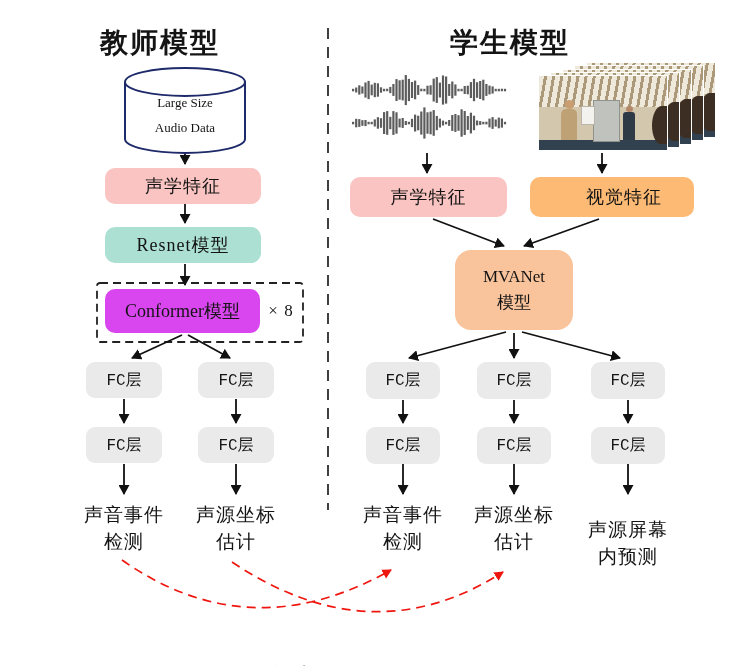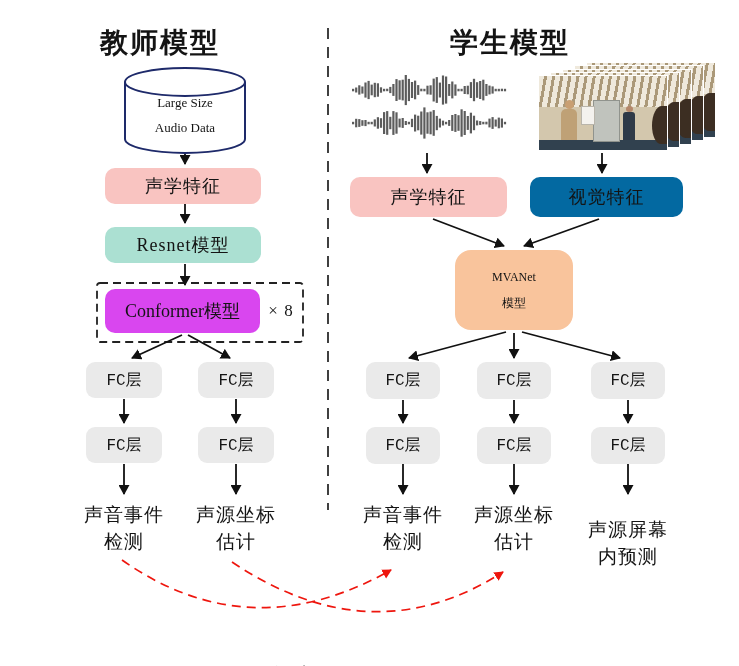--- a/index.html
+++ b/index.html
@@ -23,22 +23,22 @@
   .t-times{left:260px;top:289px;width:42px;height:44px;background:transparent;font-size:17px;border-radius:0;}
   .fc{background:#eaeaea;font-size:16px;border-radius:9px;letter-spacing:0;font-family:Liberation Mono, monospace;}
   .t-fc1a{left:86px;top:362px;width:76px;height:36px;}
   .t-fc2a{left:198px;top:362px;width:76px;height:36px;}
   .t-fc1b{left:86px;top:427px;width:76px;height:36px;}
   .t-fc2b{left:198px;top:427px;width:76px;height:36px;}
   .out{position:absolute;z-index:2;width:104px;text-align:center;font-size:19px;line-height:27px;letter-spacing:1px;}
   .t-out1{left:72px;top:501px;}
   .t-out2{left:184px;top:501px;}
   .s-pink{left:350px;top:177px;width:157px;height:40px;background:#f9c4c1;}
-  .s-blue{left:530px;top:177px;width:153px;height:40px;background:#0369a1;}
-  .s-mva{left:455px;top:250px;width:118px;height:80px;background:#f9c49c;border-radius:16px;flex-direction:column;font-size:12px;line-height:26px;letter-spacing:0;}
+  .s-blue{left:530px;top:177px;width:140px;height:40px;background:#fdba74;padding-left:24px;}
+  .s-mva{left:455px;top:250px;width:118px;height:80px;background:#f9c49c;border-radius:16px;flex-direction:column;font-size:17px;line-height:26px;letter-spacing:0;}
   .s-fc1a{left:366px;top:362px;width:74px;height:37px;}
   .s-fc2a{left:477px;top:362px;width:74px;height:37px;}
   .s-fc3a{left:591px;top:362px;width:74px;height:37px;}
   .s-fc1b{left:366px;top:427px;width:74px;height:37px;}
   .s-fc2b{left:477px;top:427px;width:74px;height:37px;}
   .s-fc3b{left:591px;top:427px;width:74px;height:37px;}
   .s-out1{left:351px;top:501px;}
   .s-out2{left:462px;top:501px;}
   .s-out3{left:576px;top:516px;}
   .transfer{position:absolute;left:247px;top:617px;width:196px;text-align:left;font-size:21px;letter-spacing:6px;z-index:2;margin-top:45px;}

